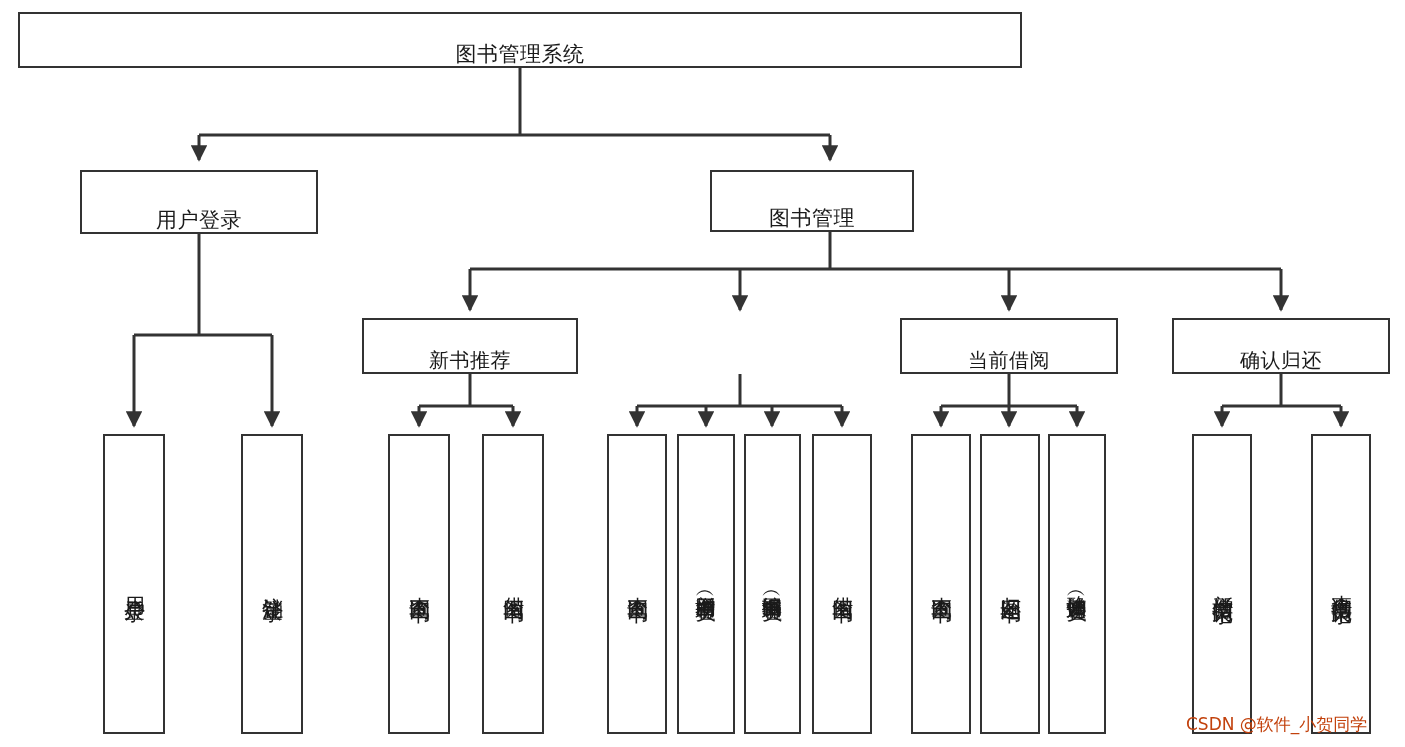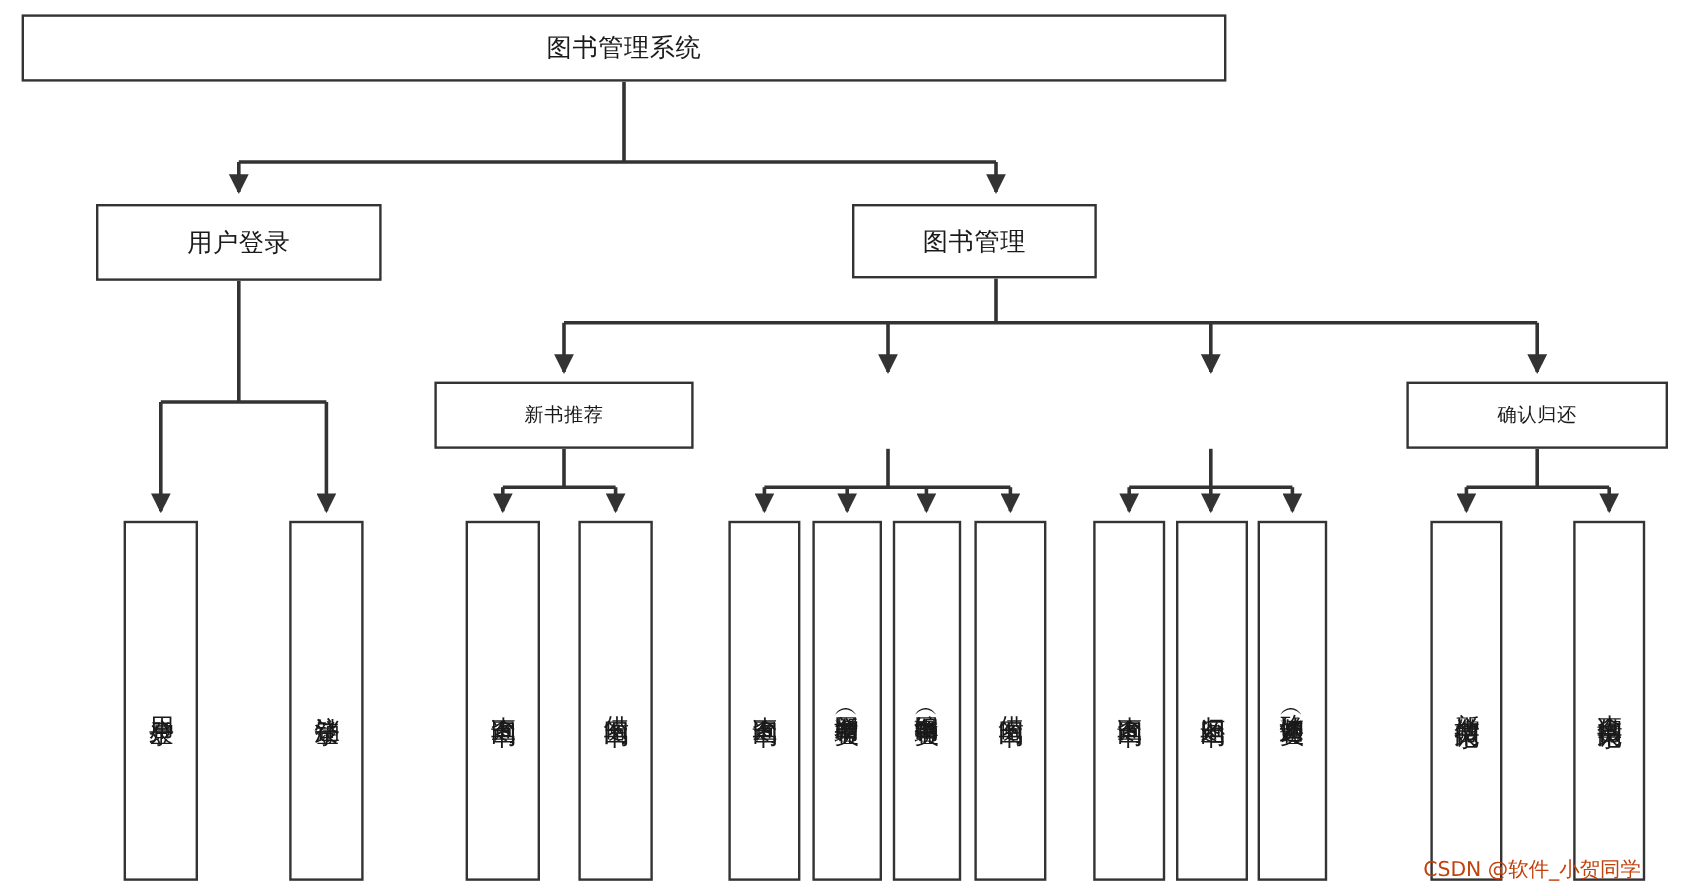--- a/index.html
+++ b/index.html
@@ -26,33 +26,33 @@
     height: 747px;
     pointer-events: none;
   }
   .node {
     position: absolute;
     box-sizing: border-box;
     border: 2px solid #333333;
     background: #ffffff;
     color: #1a1a1a;
     display: flex;
-    align-items: center;
+    align-items: flex-end;
     justify-content: center;
     text-align: center;
     z-index: 2;
   }
   .node .lbl {
     display: block;
     line-height: 1.15;
     letter-spacing: 0.5px;
   }
   .node.root .lbl { font-size: 21px; }
   .node.level1 .lbl { font-size: 21px; }
-  .node.level2 .lbl { font-size: 16px; }
+  .node.level2 .lbl { font-size: 20px; }
 
   .node.leaf {
     align-items: center;
     justify-content: center;
   }
   .node.leaf .lbl {
     writing-mode: vertical-rl;
     text-orientation: upright;
     font-size: 21px;
     line-height: 1.3;
@@ -135,20 +135,23 @@
   <div class="node level1" style="left:80px; top:170px; width:238px; height:64px;">
     <span class="lbl">用户登录</span>
   </div>
   <div class="node level1" style="left:710px; top:170px; width:204px; height:62px;">
     <span class="lbl">图书管理</span>
   </div>
 
   <div class="node level2" style="left:362px; top:318px; width:216px; height:56px;">
     <span class="lbl">新书推荐</span>
   </div>
+  <div class="node level2" style="left:900px; top:318px; width:218px; height:56px;">
+    <span class="lbl">当前借阅</span>
+  </div>
   <div class="node level2" style="left:1172px; top:318px; width:218px; height:56px;">
     <span class="lbl">确认归还</span>
   </div>
 
   <div class="node leaf" style="left:103px; top:434px; width:62px; height:300px;">
     <span class="lbl">用户登录</span>
   </div>
   <div class="node leaf" style="left:241px; top:434px; width:62px; height:300px;">
     <span class="lbl">注销登录</span>
   </div>

